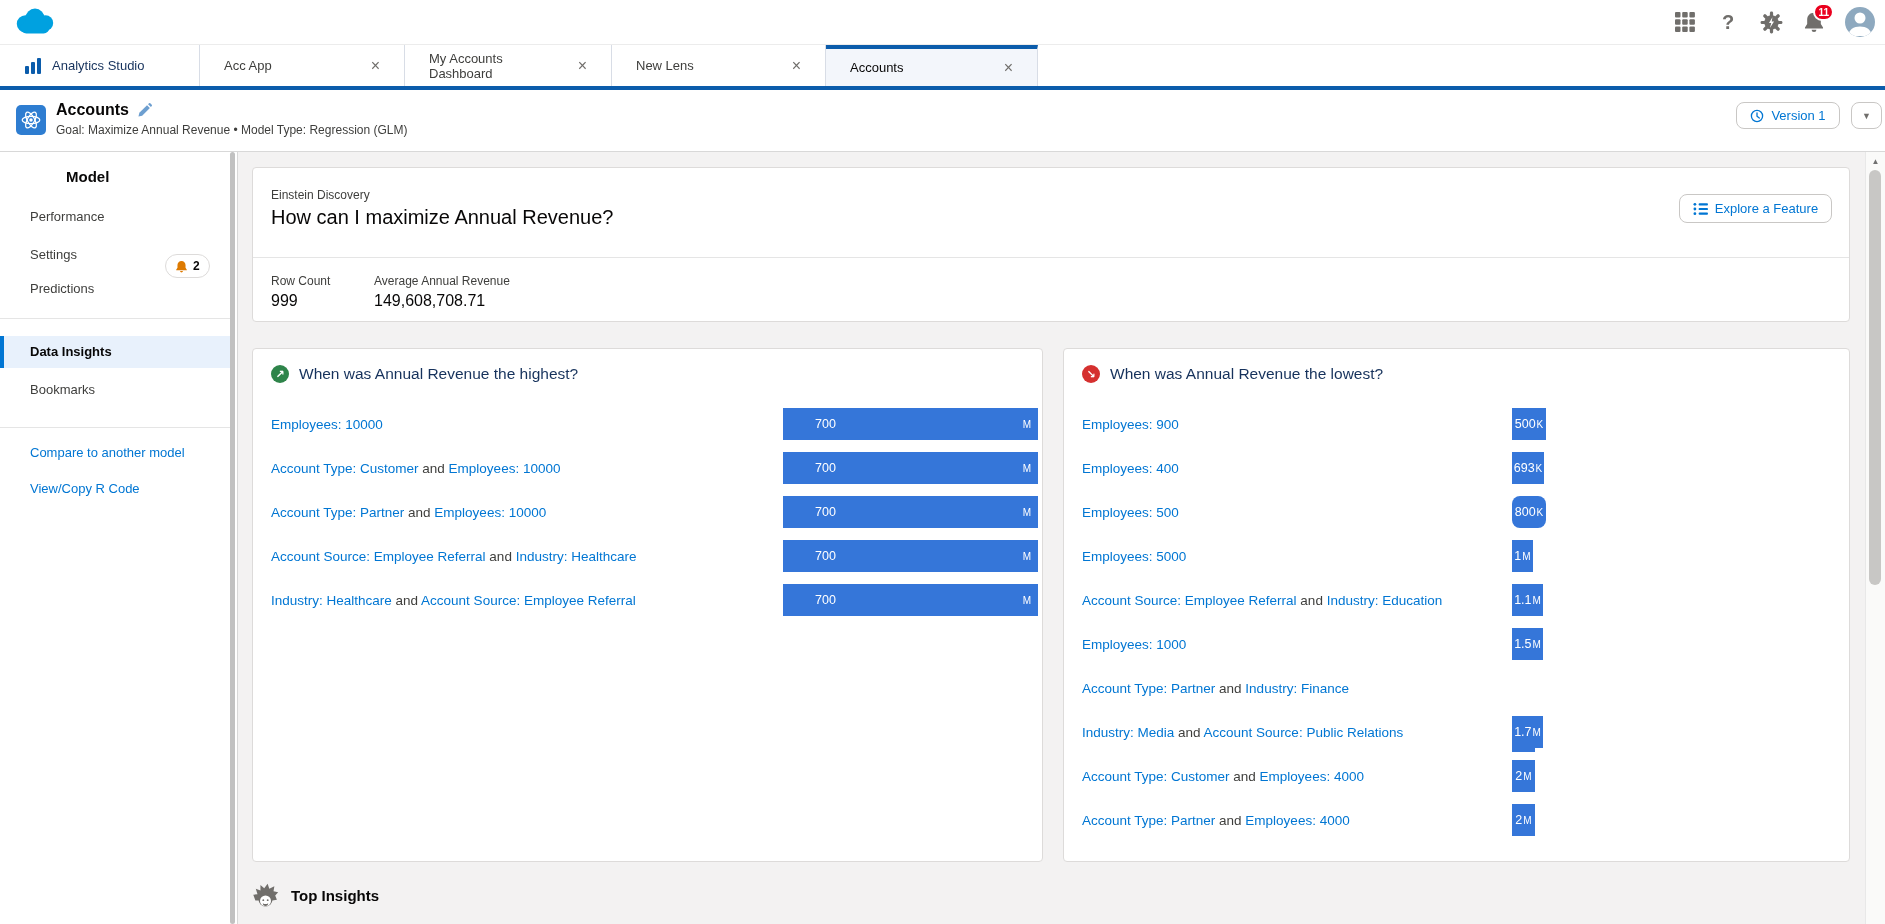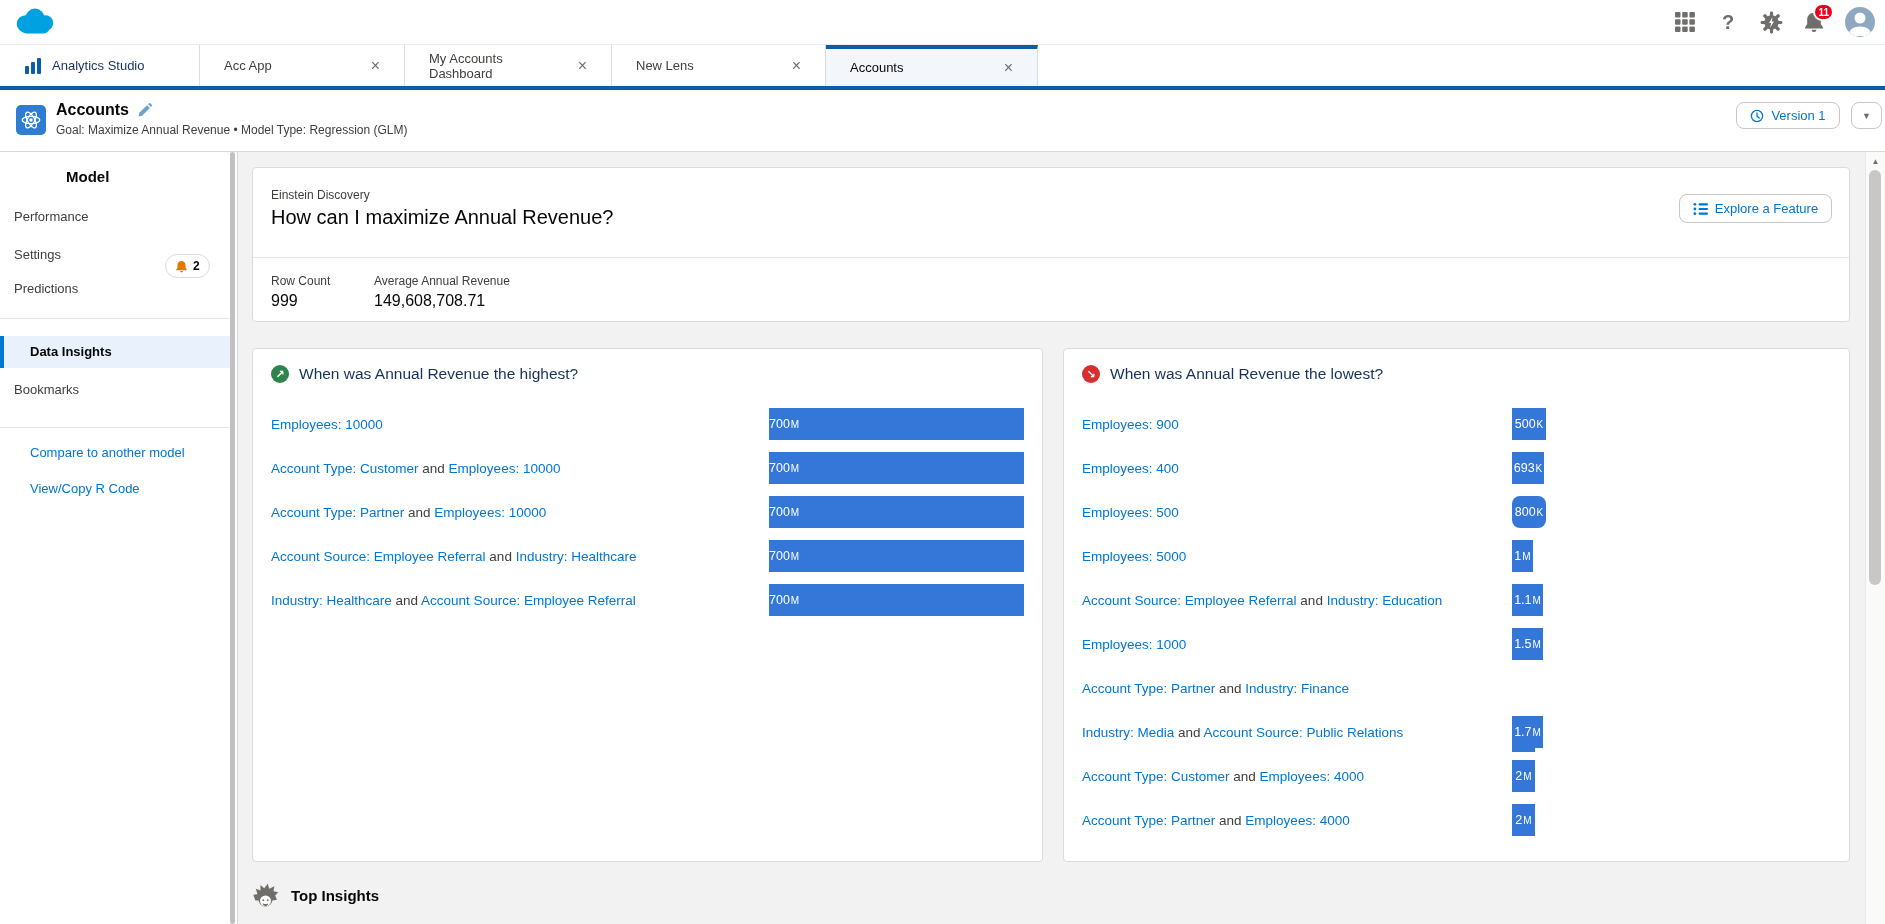--- a/index.html
+++ b/index.html
@@ -36,21 +36,21 @@
   .btn { border:1px solid #c9c7c5; border-radius:8px; background:#fff; color:#0176d3; font-size:13px;
          display:flex; align-items:center; justify-content:center; gap:7px; cursor:pointer;
          font-family:"Liberation Sans","DejaVu Sans",sans-serif; }
   .version-btn { position:absolute; right:45px; top:12px; width:104px; height:27px; }
   .drop-btn { position:absolute; right:3px; top:12px; width:31px; height:27px; color:#706e6b; font-size:9px; }
   
   .bodyrow { display:flex; height:772px; }
   .sidebar { width:238px; position:relative; background:#fff; border-right:1px solid #d8d8d8; flex:none; }
   .side-scroll { position:absolute; right:2px; top:0; width:5px; height:100%; background:#c1c1c1; border-radius:3px; cursor:pointer; }
   .side-head { position:absolute; left:22px; top:16px; font-size:15px; font-weight:bold;margin-left:44px; }
-  .side-item { position:absolute; left:0; width:230px; height:32px; line-height:32px; padding-left:14px;
+  .side-item { position:absolute; left:0; width:230px; height:32px; line-height:32px; padding-left:30px;
                font-size:13px; color:#3e3e3c; cursor:pointer; }
   .side-item.active { background:#e8f1fc; border-left:4px solid #0176d3; padding-left:26px; font-weight:bold; color:#080707; }
   .side-div { position:absolute; left:0; width:230px; height:1px; background:#e5e5e5; }
   .side-link { position:absolute; left:30px; font-size:13px; color:#0176d3; cursor:pointer; text-decoration:none; }
   .perf-badge { position:absolute; left:165px; top:-3px; height:24px; padding:0 9px; border:1px solid #dddbda; border-radius:12px;
                 background:#fff; display:flex; align-items:center; gap:5px; font-size:12px; font-weight:bold; color:#080707; cursor:pointer; }
   
   .content { position:relative; flex:1; background:#f3f2f2; overflow:hidden; }
   .card { position:absolute; background:#fff; border:1px solid #dddbda; border-radius:4px; }
   .card-question { left:14px; top:15px; width:1598px; height:155px; }
@@ -70,21 +70,21 @@
   .dir-up { background:#2e844a; }
   .dir-down { background:#d5302f; }
   .ins-title { font-size:15.5px; color:#16325c; }
   .rows { position:absolute; left:0; top:53px; width:100%; }
   .irow { position:relative; height:44px; }
   .row-label { position:absolute; left:18px; top:50%; transform:translateY(-50%); font-size:13.5px; white-space:nowrap; }
   .seg-link { color:#0176d3; text-decoration:none; cursor:pointer; }
   .seg-and { color:#3e3e3c; }
   .row-bar { position:absolute; top:6px; height:32px; background:#3576d9; color:#fff;
              display:flex; align-items:center; cursor:pointer; }
-  .bar-full { right:18px; justify-content:flex-start; padding-right:7px; }
+  .bar-full { right:4px; justify-content:space-between; padding-right:7px;padding-left:32px; }
   .bar-badge { left:448px; justify-content:center; }
   .bar-num { font-size:12.5px; }
   .bar-suffix { font-size:10px; margin-left:1px; }
   
   .topinsights { position:absolute; left:14px; top:730px; display:flex; align-items:center; gap:12px; }
   .ti-title { font-size:15px; font-weight:bold; color:#080707; }
   
   .vscroll { width:20px; flex:none; background:#fafaf9; border-left:1px solid #e8e8e8; position:relative; }
   .vscroll-arrow { position:absolute; top:5px; left:0; width:100%; text-align:center; font-size:8px; color:#707070; cursor:pointer; }
   .vscroll-thumb { position:absolute; top:18px; left:3px; width:12px; height:415px; background:#c8c7c5; border-radius:6px; cursor:pointer; }

